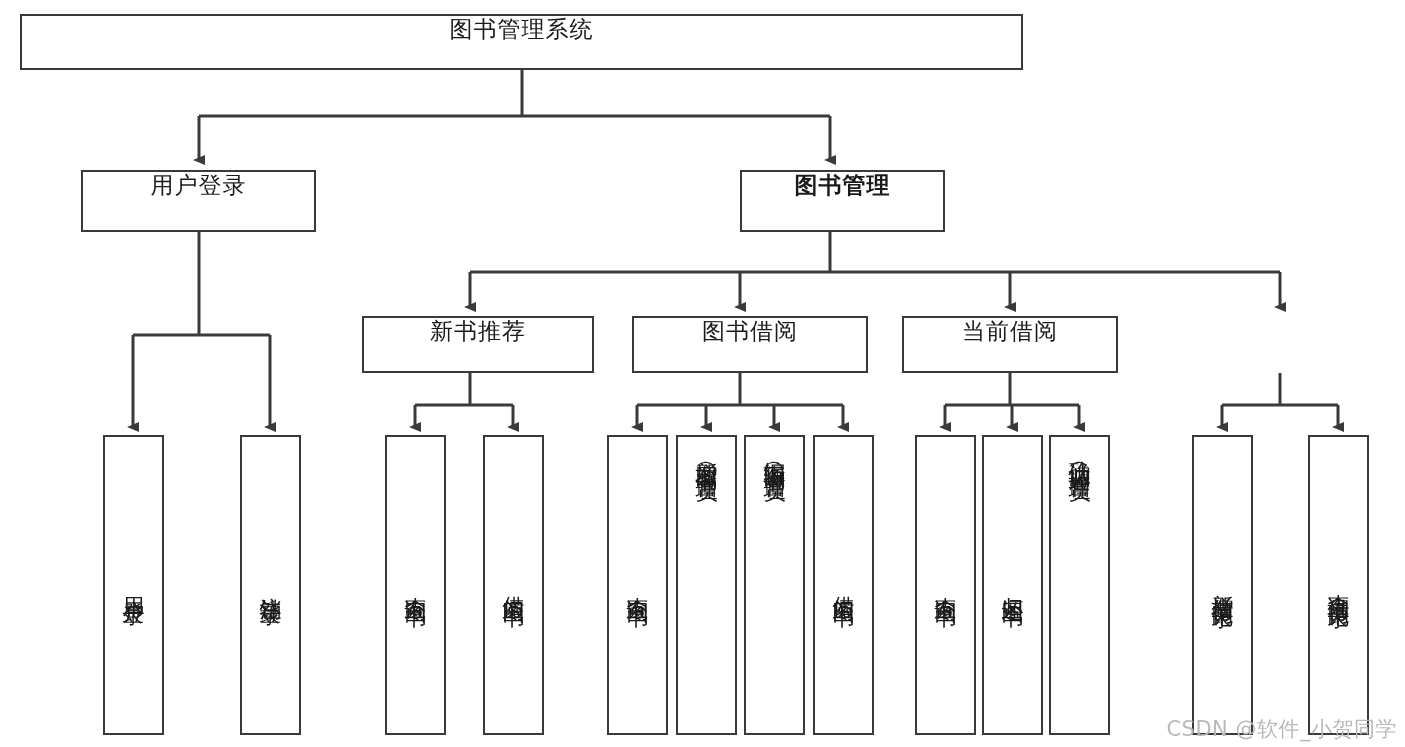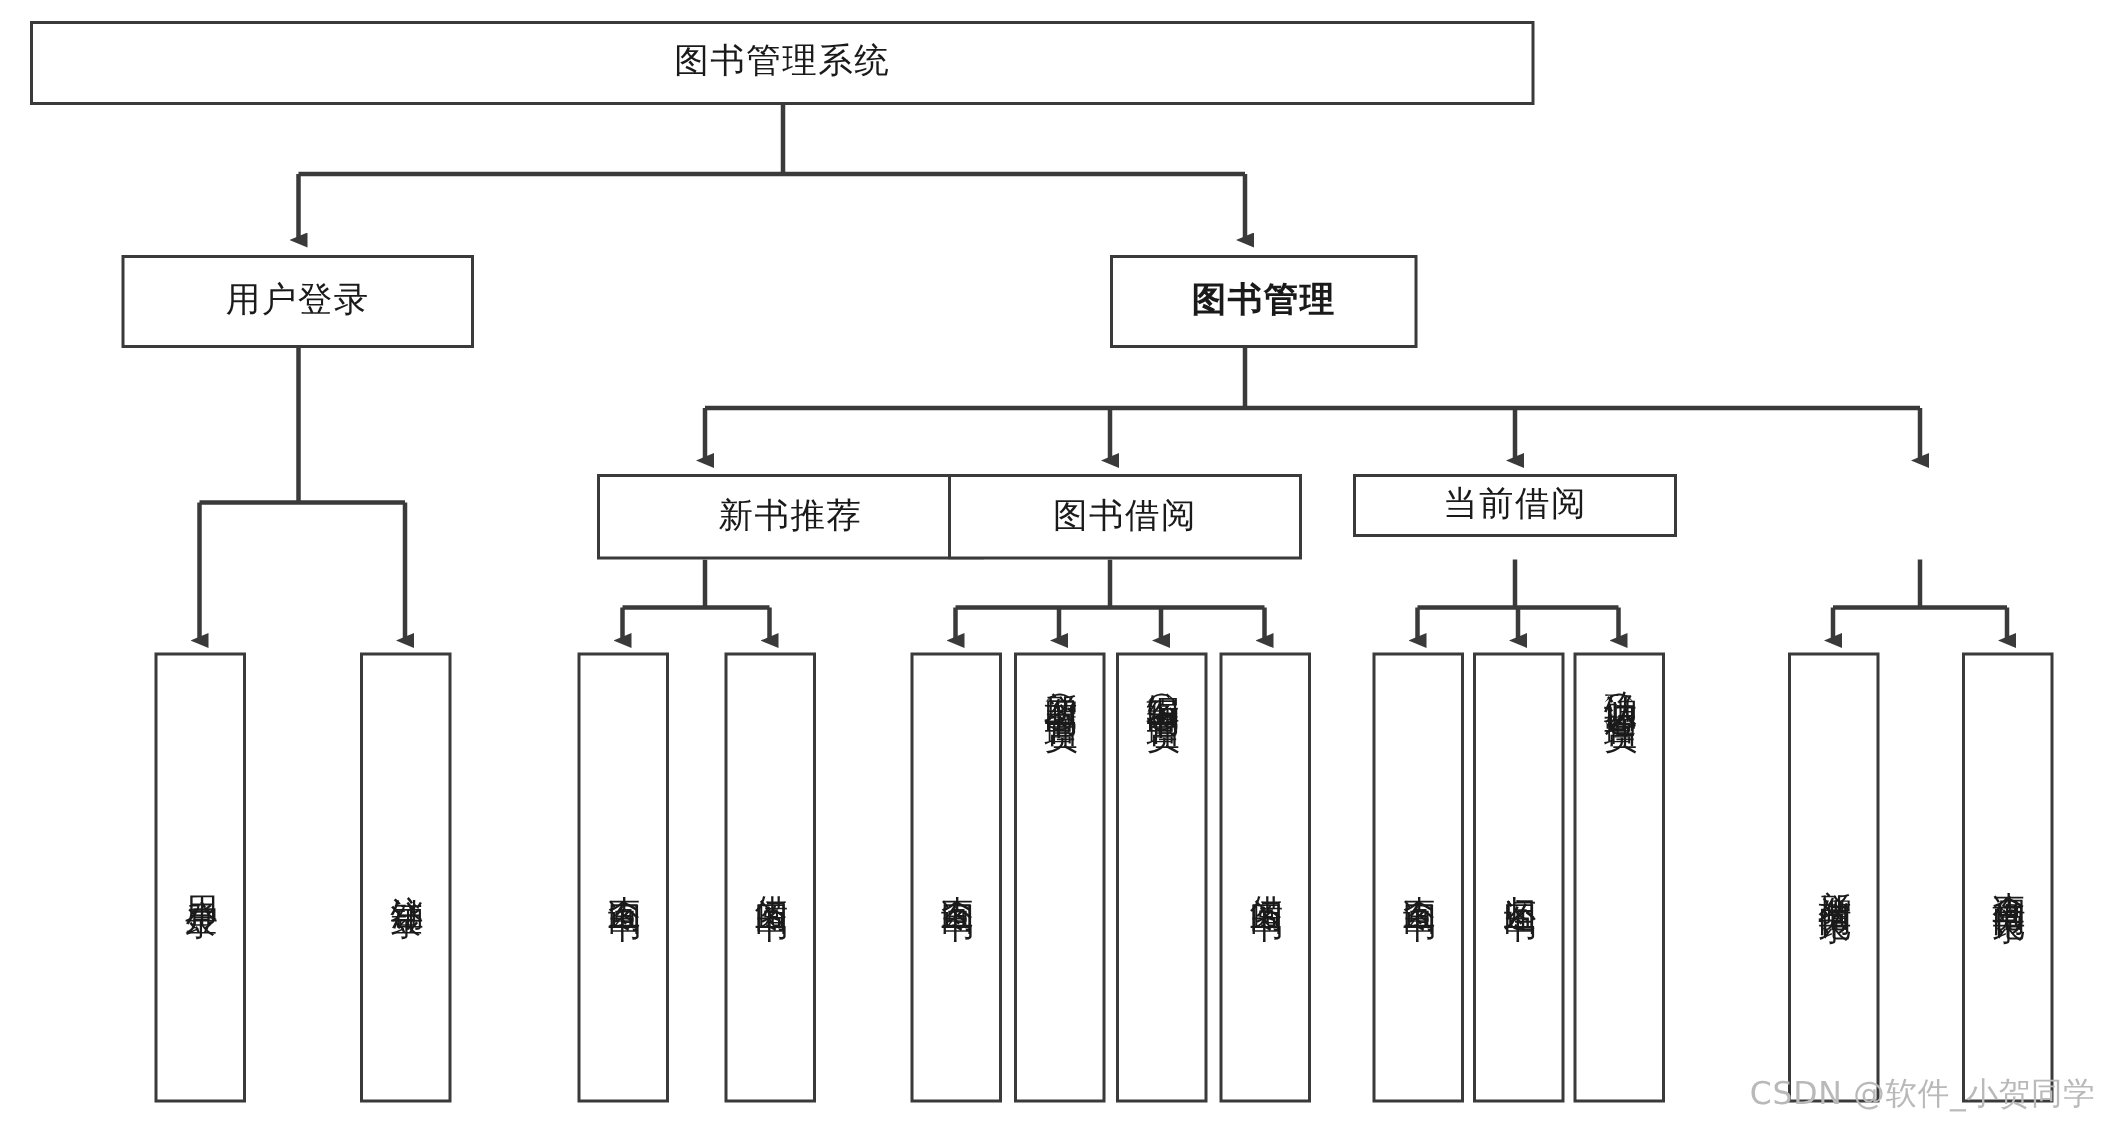--- a/index.html
+++ b/index.html
@@ -24,21 +24,20 @@
     width: 1405px;
     height: 747px;
     pointer-events: none;
   }
   .node {
     position: absolute;
     box-sizing: border-box;
     background: #ffffff;
     border: 2px solid #3a3a3a;
     display: flex;
-    align-items: center;
     justify-content: center;
     color: #1a1a1a;
   }
   .node.horiz {
     font-size: 23px;
     letter-spacing: 1px;
     line-height: 1.2;
     text-align: center;
   }
   .node.root {
@@ -138,27 +137,27 @@
     <span>图书管理系统</span>
   </div>
 
   <div class="node horiz" style="left:81px; top:170px; width:235px; height:62px;">
     <span>用户登录</span>
   </div>
   <div class="node horiz" style="left:740px; top:170px; width:205px; height:62px;font-weight:bold;">
     <span>图书管理</span>
   </div>
 
-  <div class="node horiz" style="left:362px; top:316px; width:258px; height:57px;margin-left:36px;">
+  <div class="node horiz" style="left:362px; top:316px; width:232px; height:57px;">
     <span>新书推荐</span>
   </div>
   <div class="node horiz" style="left:632px; top:316px; width:236px; height:57px;">
     <span>图书借阅</span>
   </div>
-  <div class="node horiz" style="left:902px; top:316px; width:216px; height:42px;">
+  <div class="node horiz" style="left:902px; top:316px; width:216px; height:57px;">
     <span>当前借阅</span>
   </div>
 
   <div class="node leaf center" style="left:103px; top:435px; width:61px; height:300px;">
     <div class="leaf-inner">
         <span class="vtext">用户登录</span>
       </div>
   </div>
   <div class="node leaf center" style="left:240px; top:435px; width:61px; height:300px;">
     <div class="leaf-inner">

